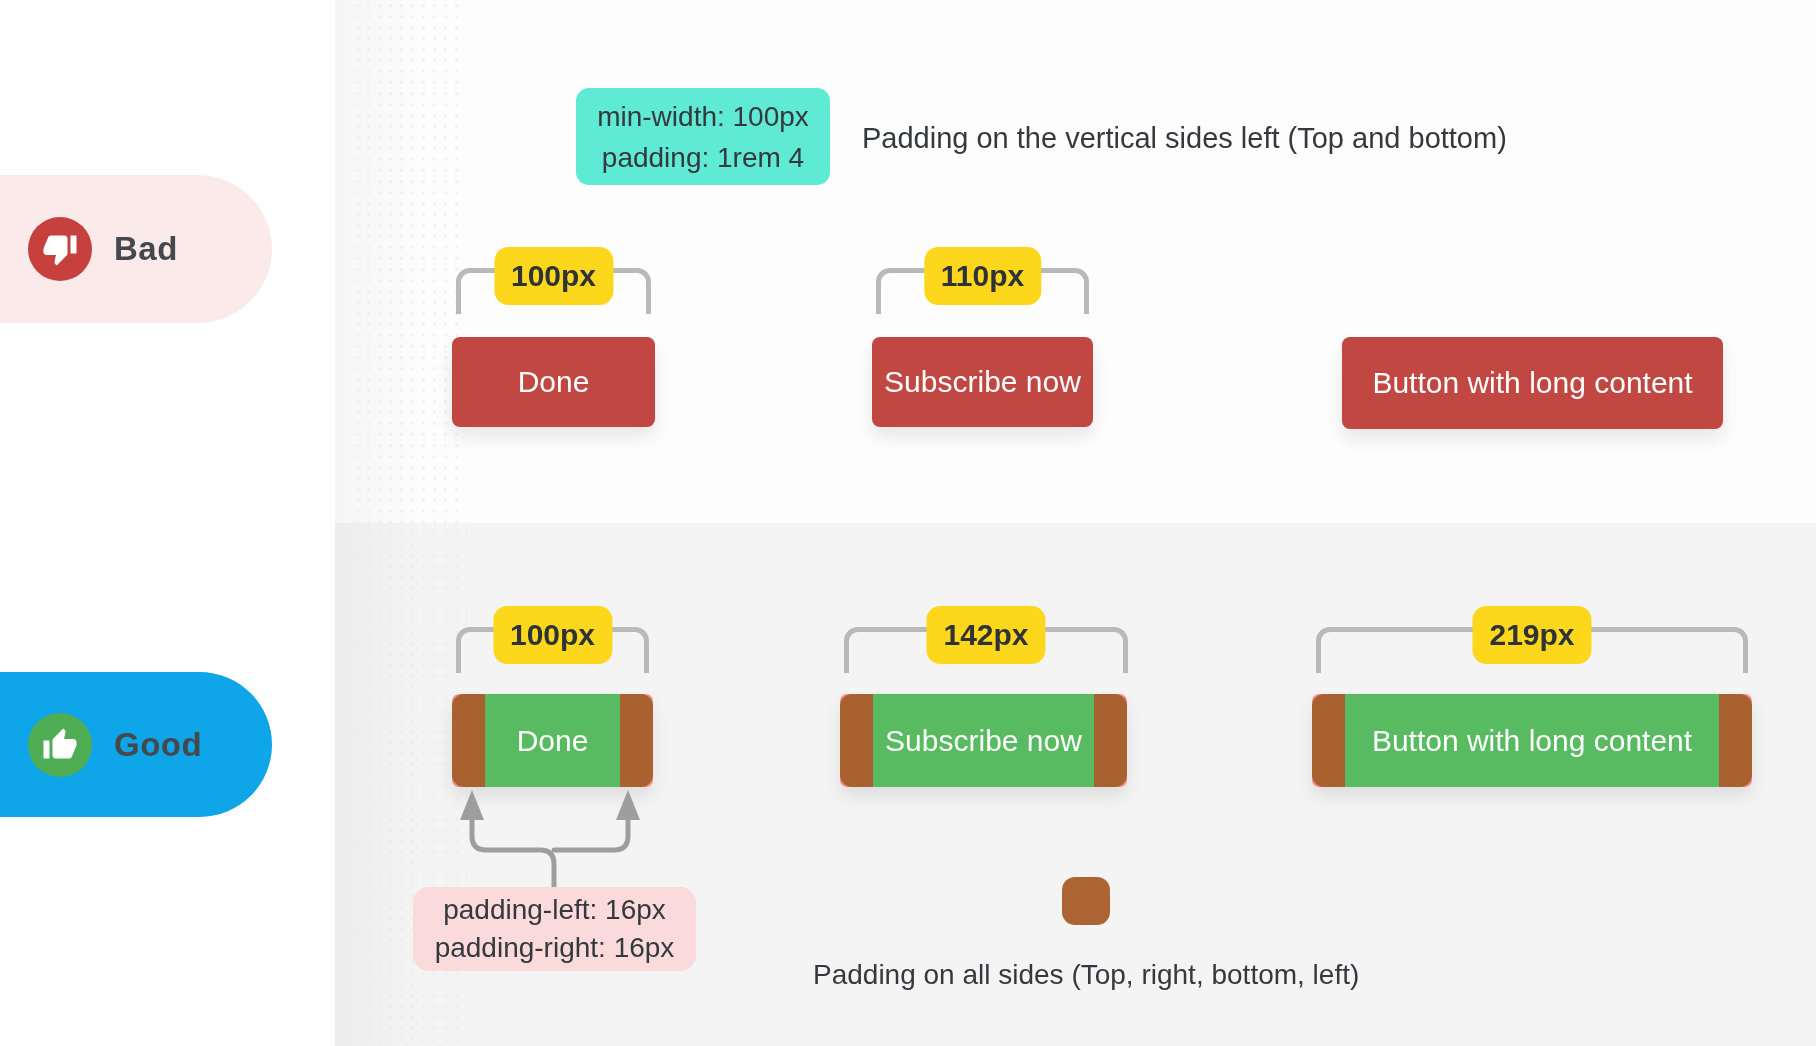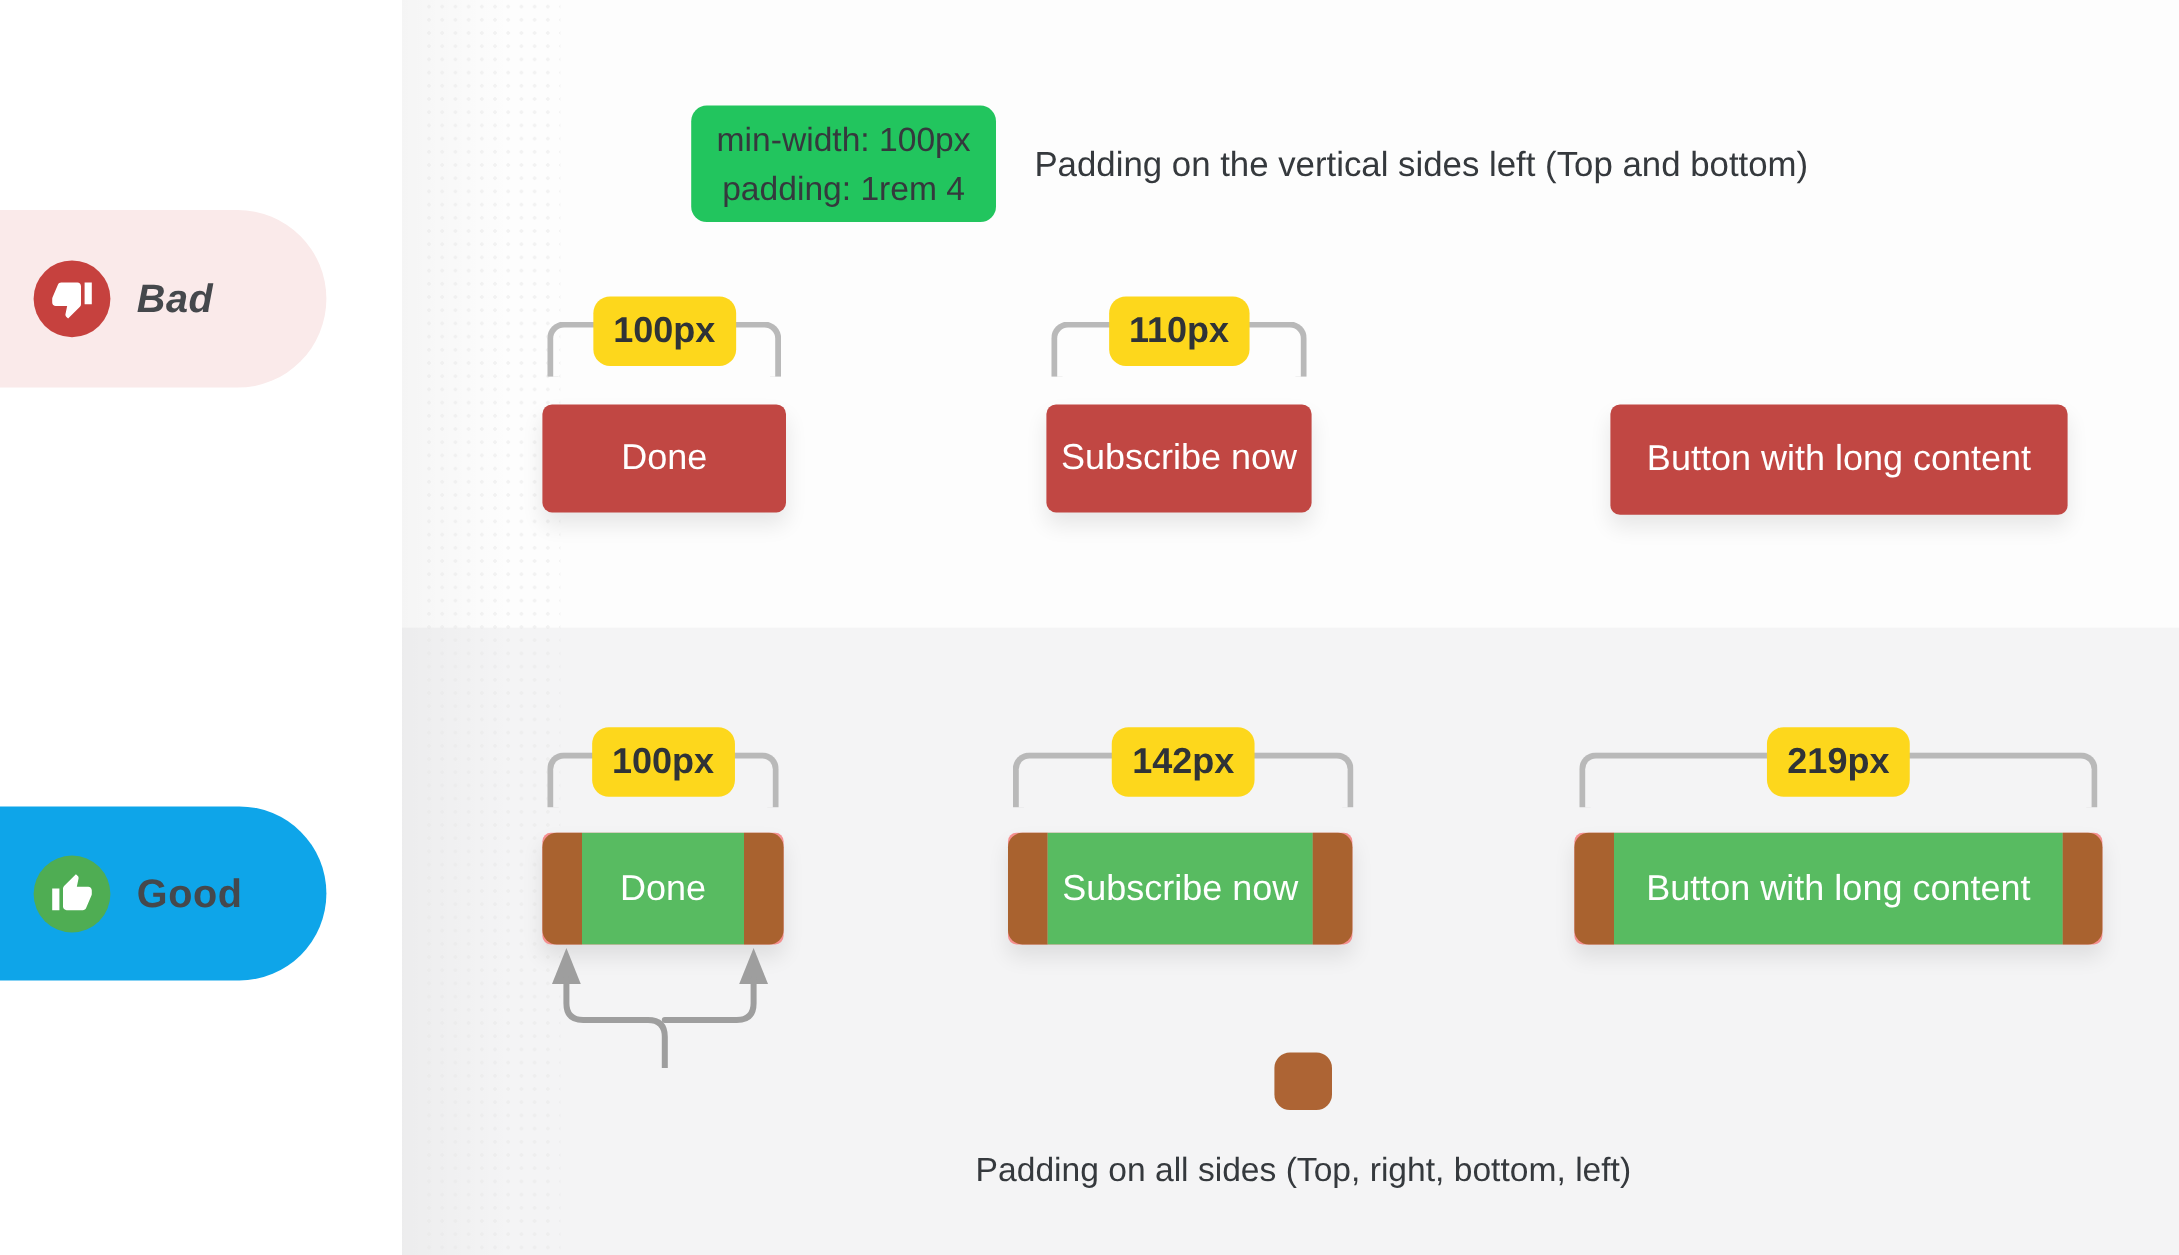--- a/index.html
+++ b/index.html
@@ -10,31 +10,31 @@
   .content-top    { position:absolute; left:335px; top:0;     right:0; height:523px; background:#fdfdfd; }
   .content-bottom { position:absolute; left:335px; top:523px; right:0; bottom:0;     background:#f4f4f5; }
   .edge-fade { position:absolute; left:335px; top:0; width:90px; height:100%;
                background:linear-gradient(to right, rgba(0,0,0,0.03), rgba(0,0,0,0)); }
   .dots { position:absolute; left:352px; top:0; width:115px; height:100%; opacity:.5;
           background-image:radial-gradient(#e7e7e7 1.5px, transparent 1.6px); background-size:11px 11px; }
 
   
   .pill { position:absolute; left:0; display:flex; align-items:center; gap:22px;
           padding-left:28px; border-radius:0 80px 80px 0; box-sizing:border-box; }
-  .pill-bad  { top:175px; width:272px; height:148px; background:#faeaea;font-style:italic; }
+  .pill-bad  { top:175px; width:272px; height:148px; background:#faeaea; }
   .pill-good { top:672px; width:272px; height:145px; background:#0ea5e9; }
   .circle { width:64px; height:64px; border-radius:50%; display:flex; align-items:center;
             justify-content:center; flex:0 0 auto; }
   .red-circle   { background:#c6413e; }
   .green-circle { background:#4fad53; }
   .circle svg { width:36px; height:36px; fill:#ffffff; }
   .pill-label { font-size:33px; font-weight:700; color:#45484c; letter-spacing:.5px; }
 
   
-  .code-chip { position:absolute; border-radius:13px; background:#22c55e; display:flex;
+  .code-chip { position:absolute; border-radius:13px; background:#5eead4; display:flex;
                flex-direction:column; justify-content:center; align-items:center;
                text-align:center; font-size:28px; line-height:41px; color:#35393d; }
   .caption { position:absolute; font-size:29px; color:#35393d; white-space:nowrap; }
 
   
   .measure { position:absolute; height:46px; }
   .bracket { position:absolute; left:0; right:0; top:0; bottom:0;
              border:5px solid #b9b9b9; border-bottom:none; border-radius:14px 14px 0 0; }
   .measure-label { position:absolute; left:50%; top:-21px; transform:translateX(-50%);
                    background:#fdd71c; border-radius:14px; height:48px; line-height:48px;
@@ -139,19 +139,23 @@
     <div class="pad-bar pad-right"></div>
   </div>
 
   <svg class="fork" viewBox="0 0 270 104">
     <polygon points="20,34 44,34 32,4" fill="#9e9e9e"></polygon>
     <polygon points="176,34 200,34 188,4" fill="#9e9e9e"></polygon>
     <path d="M 32 30 L 32 50 Q 32 64 46 64 L 100 64 Q 114 64 114 78 L 114 104" fill="none" stroke="#9e9e9e" stroke-width="5" stroke-linecap="round"></path>
     <path d="M 188 30 L 188 50 Q 188 64 174 64 L 114 64" fill="none" stroke="#9e9e9e" stroke-width="5" stroke-linecap="round"></path>
   </svg>
 
+  <div class="note-chip">
+    <div>padding-left: 16px</div>
+    <div>padding-right: 16px</div>
+  </div>
 
   <div class="legend">
     <div class="legend-swatch"></div>
     <div class="legend-label">Padding on all sides (Top, right, bottom, left)</div>
   </div>
 
 </div>
 
 </body></html>

